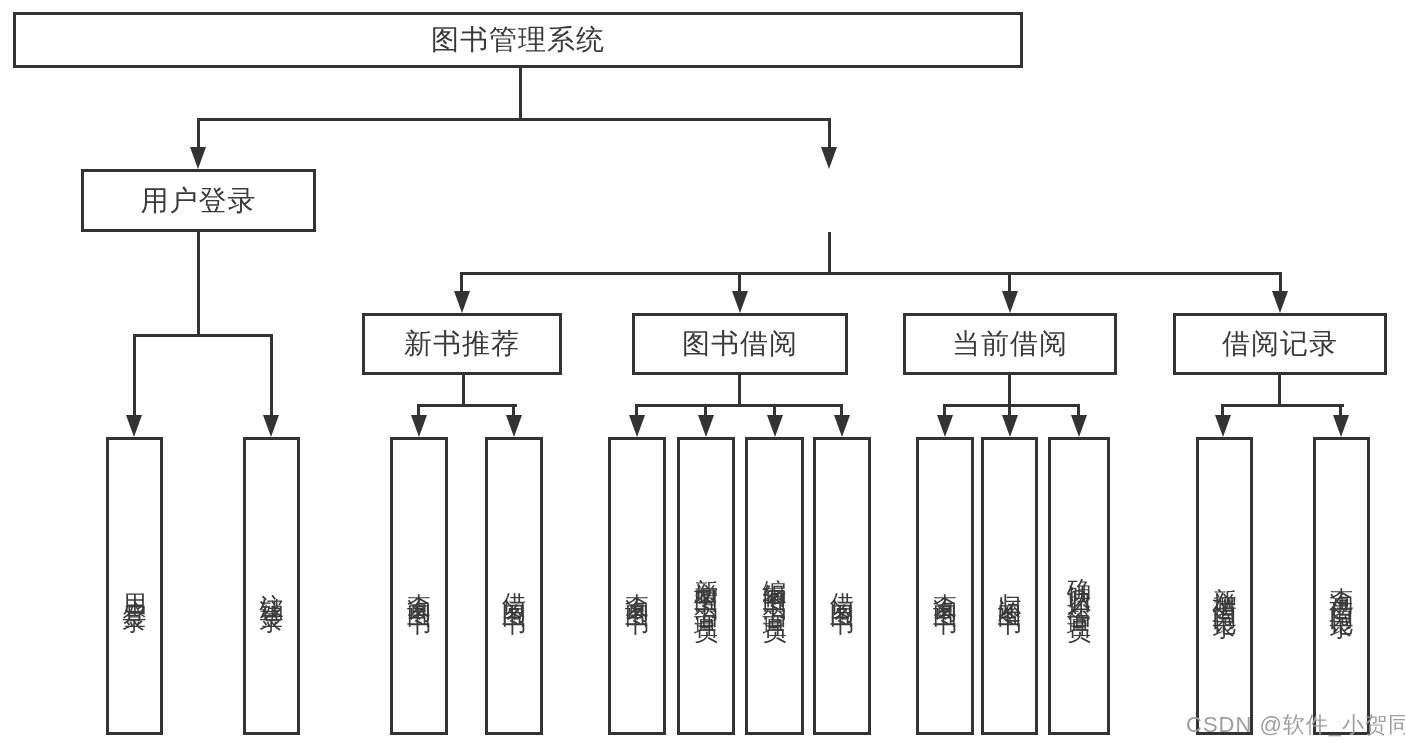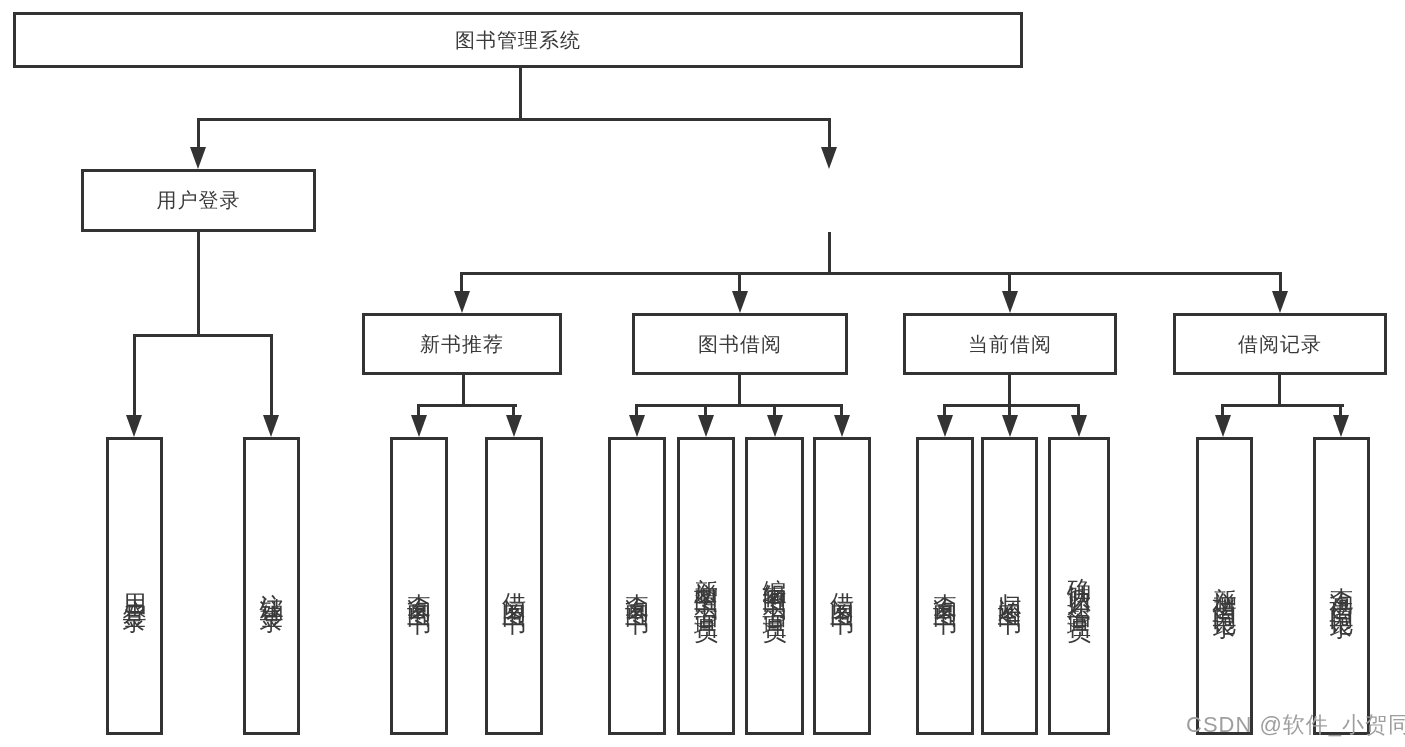--- a/index.html
+++ b/index.html
@@ -16,21 +16,21 @@
     width:1405px;height:747px;
     background:var(--background);
     overflow:hidden;
   }
   .node{
     position:absolute;
     border:3px solid var(--line);
     background:var(--background);
     display:flex;align-items:center;justify-content:center;
     color:var(--text);
-    font-size:20px;
+    font-size:28px;
     letter-spacing:1px;
   }
   .node.leaf{
     writing-mode:vertical-rl;
     text-orientation:mixed;
     letter-spacing:6px;
     font-size:24px;
     line-height:1;
   }
   .hline,.vline{position:absolute;background:var(--line);}

